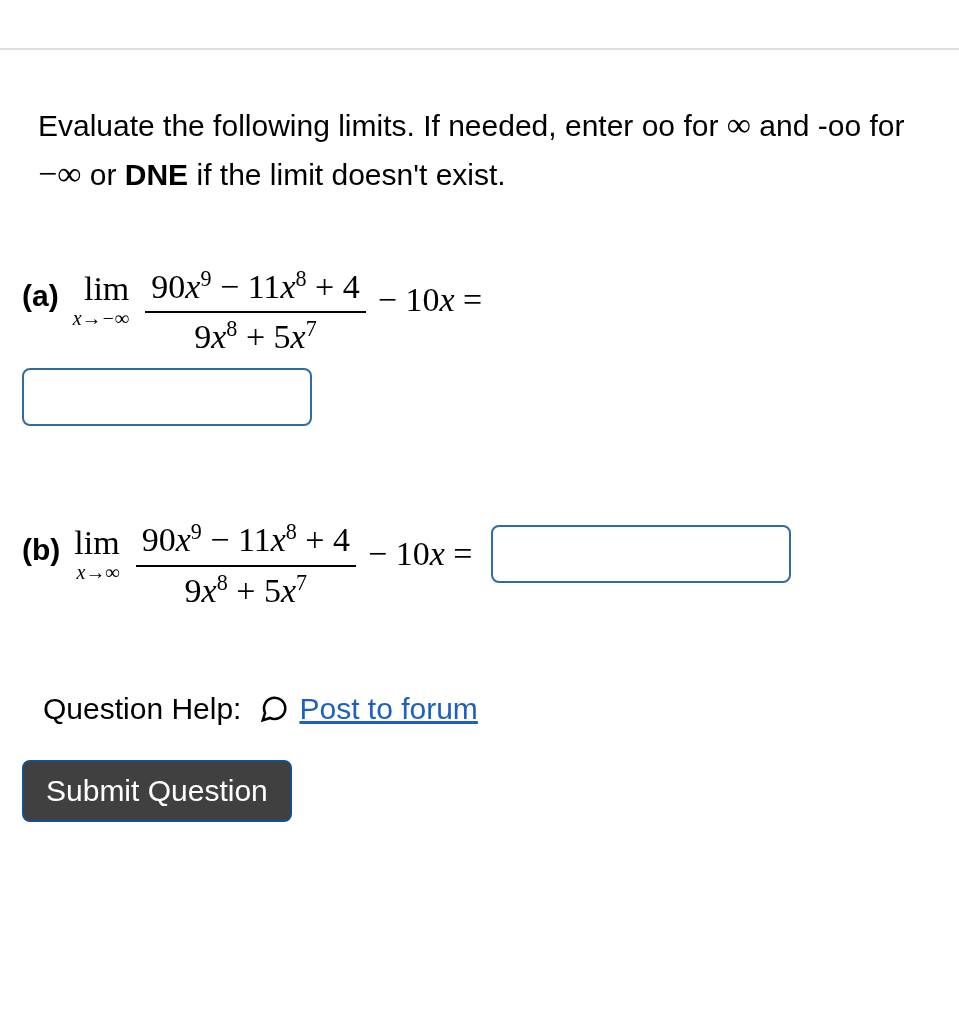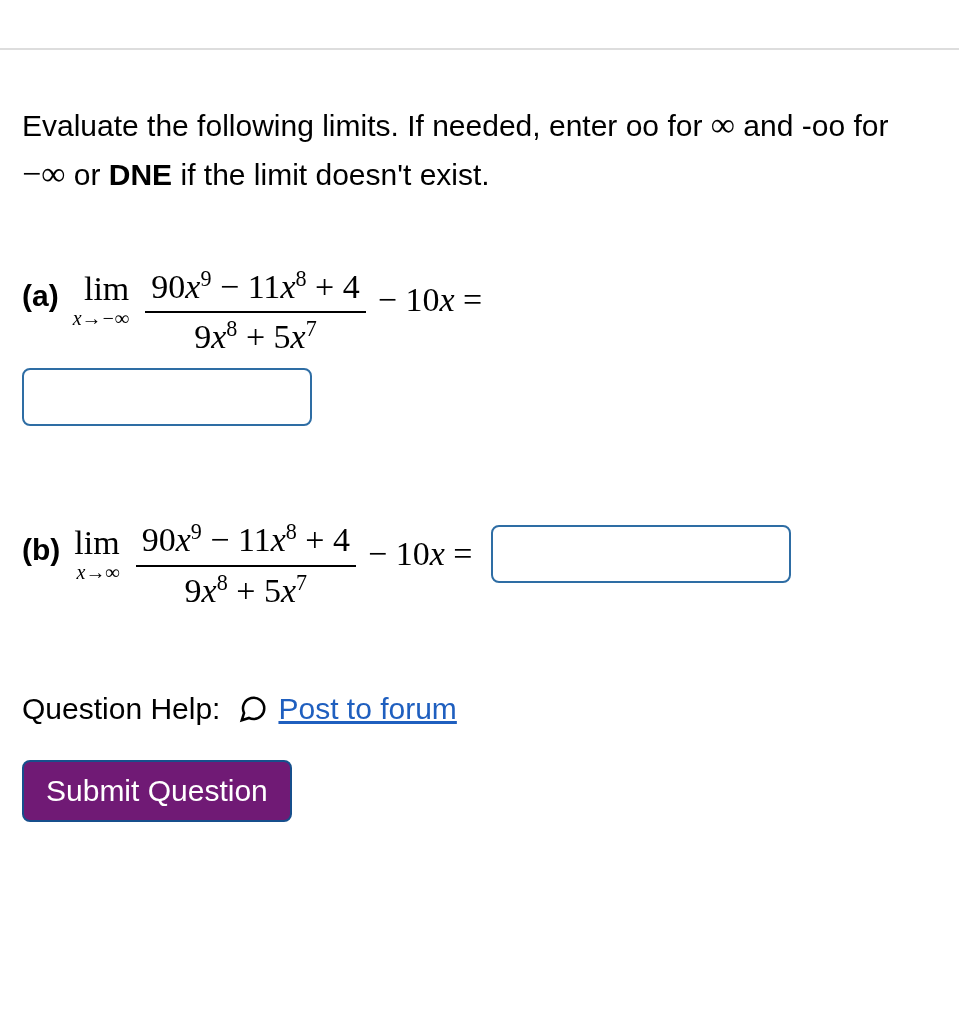--- a/index.html
+++ b/index.html
@@ -15,20 +15,21 @@
     background: #ddd;
     margin-top: 48px;
   }
   .content {
     padding: 50px 22px 40px 22px;
   }
   .prompt {
     font-size: 30px;
     line-height: 1.45;
     color: #000;
+    margin-left: 16px;
   }
   .prompt .infinity {
     font-family: "Times New Roman", serif;
     font-size: 34px;
   }
   .prompt .minus-inf {
     font-family: "Times New Roman", serif;
     font-size: 34px;
   }
   .no-decimals {
@@ -94,38 +95,38 @@
   }
   .answer-block-a { margin-top: 10px; }
   .part-b .answer-input { margin-left: 18px; width: 300px; }
   .help-row {
     font-family: Verdana, Geneva, sans-serif;
     font-size: 30px;
     margin-top: 80px;
     display: flex;
     align-items: center;
   }
-  .help-label { color: #000; }
+  .help-label { color: #000; margin-left: 21px; }
   .help-link {
     color: #1f5fbf;
     display: inline-flex;
     align-items: center;
     margin-left: 18px;
   }
   .chat-icon {
     width: 30px;
     height: 30px;
     margin-right: 10px;
     stroke: #000;
     stroke-width: 2;
     fill: none;
   }
   .submit-btn {
     margin-top: 34px;
-    background: #701a75;
+    background: #404040;
     color: #fff;
     border: 2px solid #174f8c;
     border-radius: 8px;
     font-size: 30px;
     font-family: Verdana, Geneva, sans-serif;
     padding: 12px 22px;
     cursor: pointer;
   }
 </style>
 </head>

